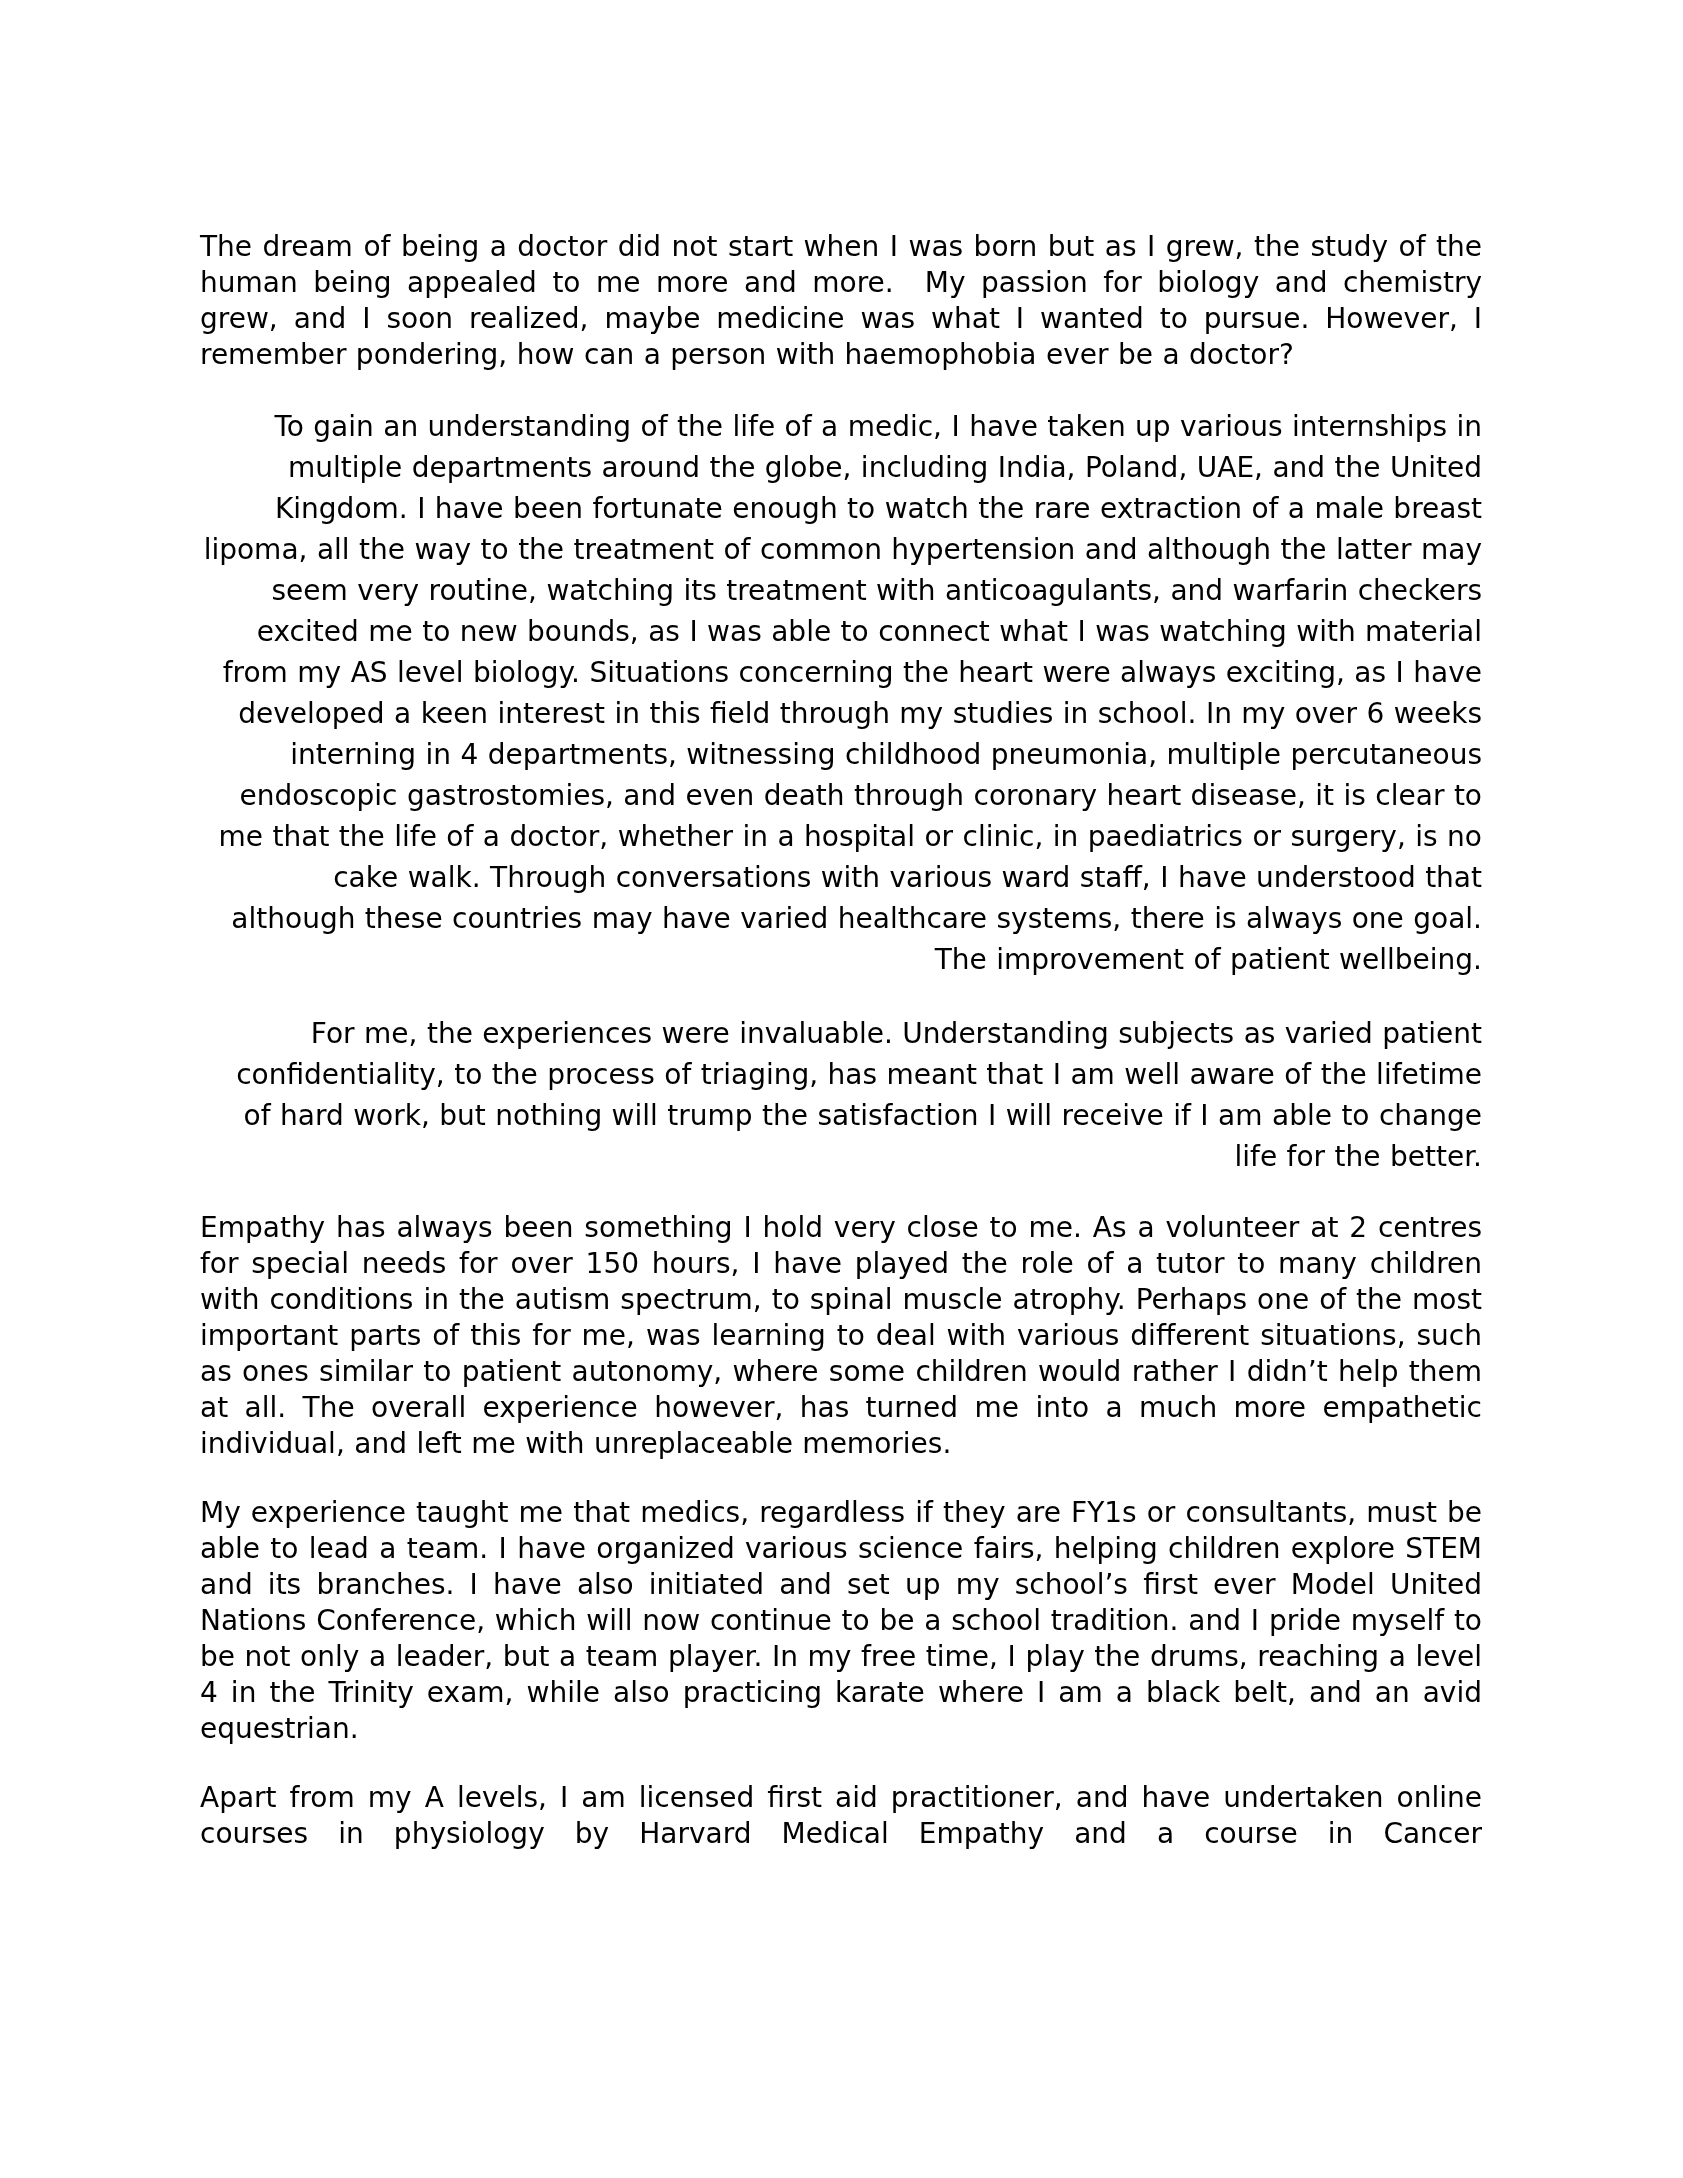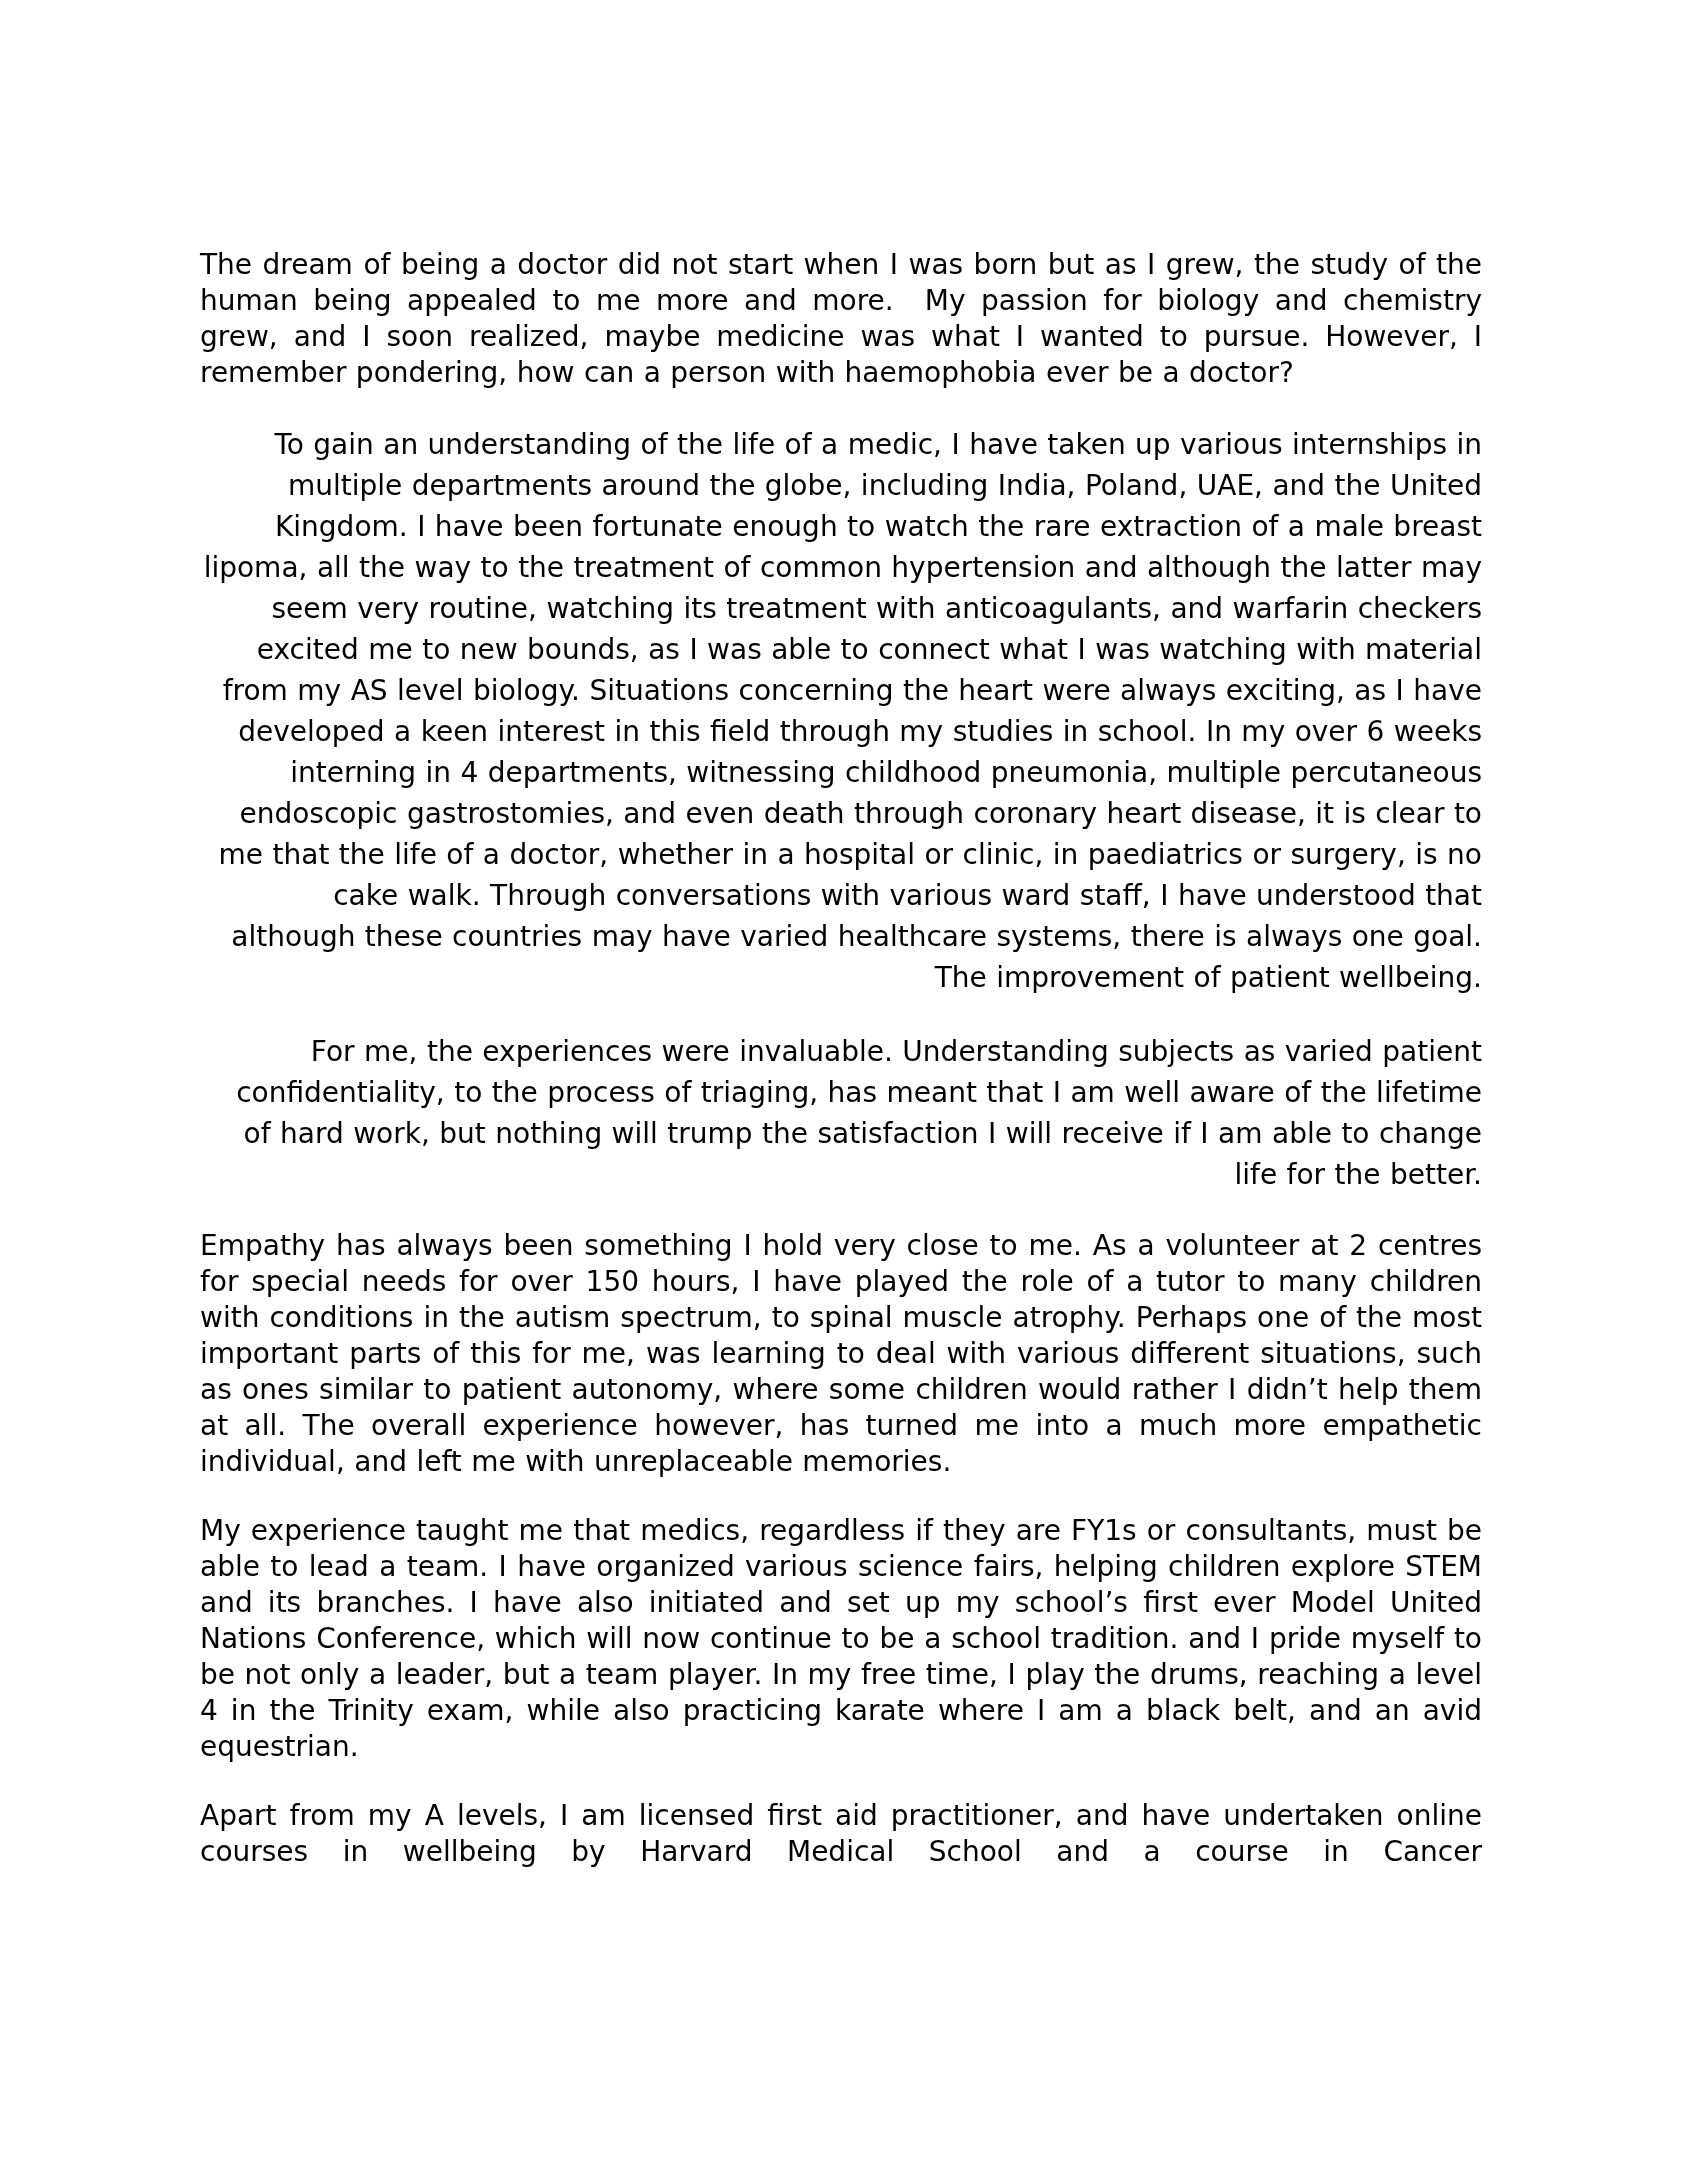--- a/index.html
+++ b/index.html
@@ -11,21 +11,21 @@
     position: relative;
     width: 1683px;
     height: 2178px;
     background: #ffffff;
     overflow: hidden;
     font-family: "DejaVu Sans", "Liberation Sans", sans-serif;
   }
   .content {
     position: absolute;
     left: 200px;
-    top: 247px;
+    top: 229px;
     width: 1282px;
   }
   .para {
     margin: 0 0 33px 0;
     font-size: 28px;
     color: #000000;
     white-space: pre-wrap;
     word-spacing: 0.02em;
   }
   .tight { line-height: 36px; }
@@ -37,16 +37,16 @@
 </head>
 <body>
 
 <div class="page">
   <div class="content">
     <p class="para justify tight">The dream of being a doctor did not start when I was born but as I grew, the study of the human being appealed to me more and more.  My passion for biology and chemistry grew, and I soon realized, maybe medicine was what I wanted to pursue. However, I remember pondering, how can a person with haemophobia ever be a doctor?</p>
     <p class="para left loose">To gain an understanding of the life of a medic, I have taken up various internships in multiple departments around the globe, including India, Poland, UAE, and the United Kingdom. I have been fortunate enough to watch the rare extraction of a male breast lipoma, all the way to the treatment of common hypertension and although the latter may seem very routine, watching its treatment with anticoagulants, and warfarin checkers excited me to new bounds, as I was able to connect what I was watching with material from my AS level biology. Situations concerning the heart were always exciting, as I have developed a keen interest in this field through my studies in school. In my over 6 weeks interning in 4 departments, witnessing childhood pneumonia, multiple percutaneous endoscopic gastrostomies, and even death through coronary heart disease, it is clear to me that the life of a doctor, whether in a hospital or clinic, in paediatrics or surgery, is no cake walk. Through conversations with various ward staff, I have understood that although these countries may have varied healthcare systems, there is always one goal. The improvement of patient wellbeing.</p>
     <p class="para left loose">For me, the experiences were invaluable. Understanding subjects as varied patient confidentiality, to the process of triaging, has meant that I am well aware of the lifetime of hard work, but nothing will trump the satisfaction I will receive if I am able to change life for the better.</p>
     <p class="para justify tight">Empathy has always been something I hold very close to me. As a volunteer at 2 centres for special needs for over 150 hours, I have played the role of a tutor to many children with conditions in the autism spectrum, to spinal muscle atrophy. Perhaps one of the most important parts of this for me, was learning to deal with various different situations, such as ones similar to patient autonomy, where some children would rather I didn’t help them at all. The overall experience however, has turned me into a much more empathetic individual, and left me with unreplaceable memories.</p>
     <p class="para justify tight">My experience taught me that medics, regardless if they are FY1s or consultants, must be able to lead a team. I have organized various science fairs, helping children explore STEM and its branches. I have also initiated and set up my school’s first ever Model United Nations Conference, which will now continue to be a school tradition. and I pride myself to be not only a leader, but a team player. In my free time, I play the drums, reaching a level 4 in the Trinity exam, while also practicing karate where I am a black belt, and an avid equestrian.</p>
-    <p class="para justify tight justify-last">Apart from my A levels, I am licensed first aid practitioner, and have undertaken online courses in wellbeing by Harvard Medical School and a course in Cancer</p>
+    <p class="para justify tight justify-last">Apart from my A levels, I am licensed first aid practitioner, and have undertaken online courses in physiology by Harvard Medical Empathy and a course in Cancer</p>
   </div>
 </div>
 
 
 </body></html>

